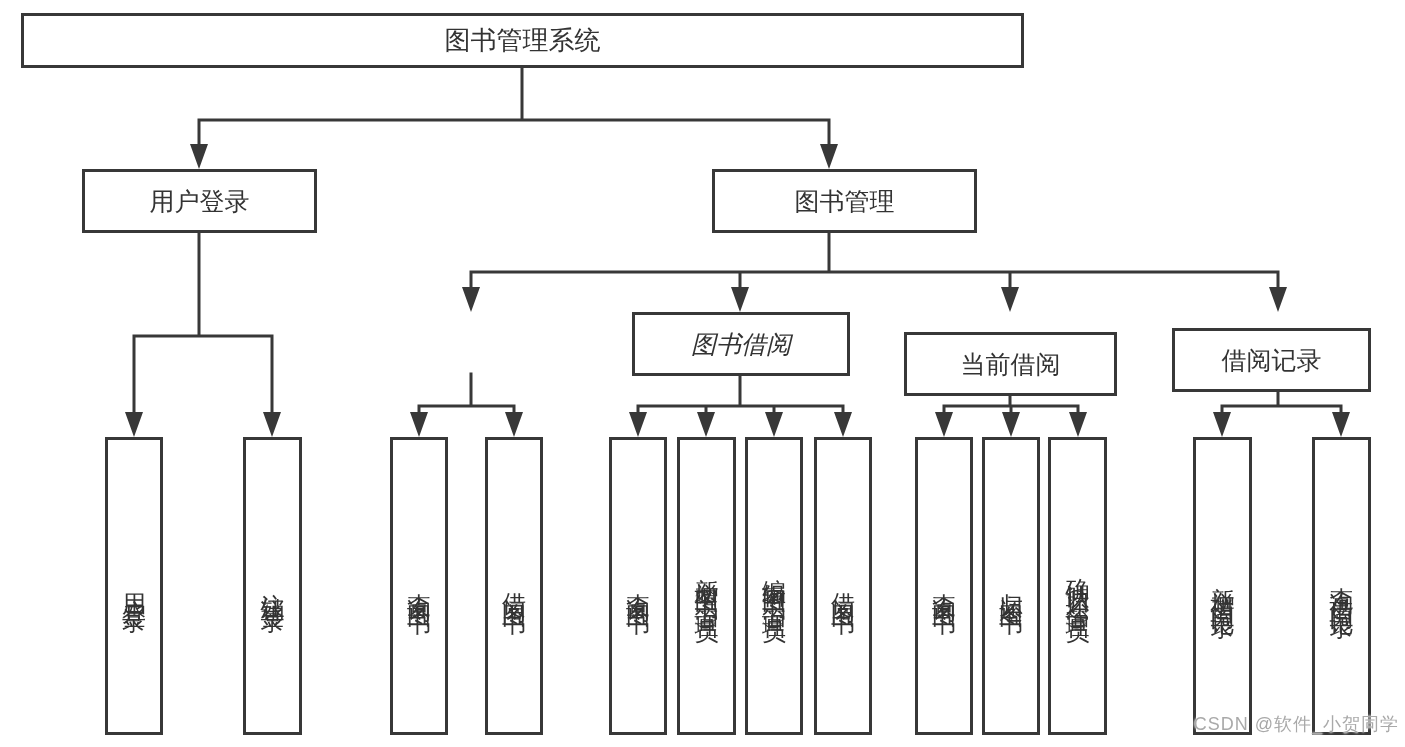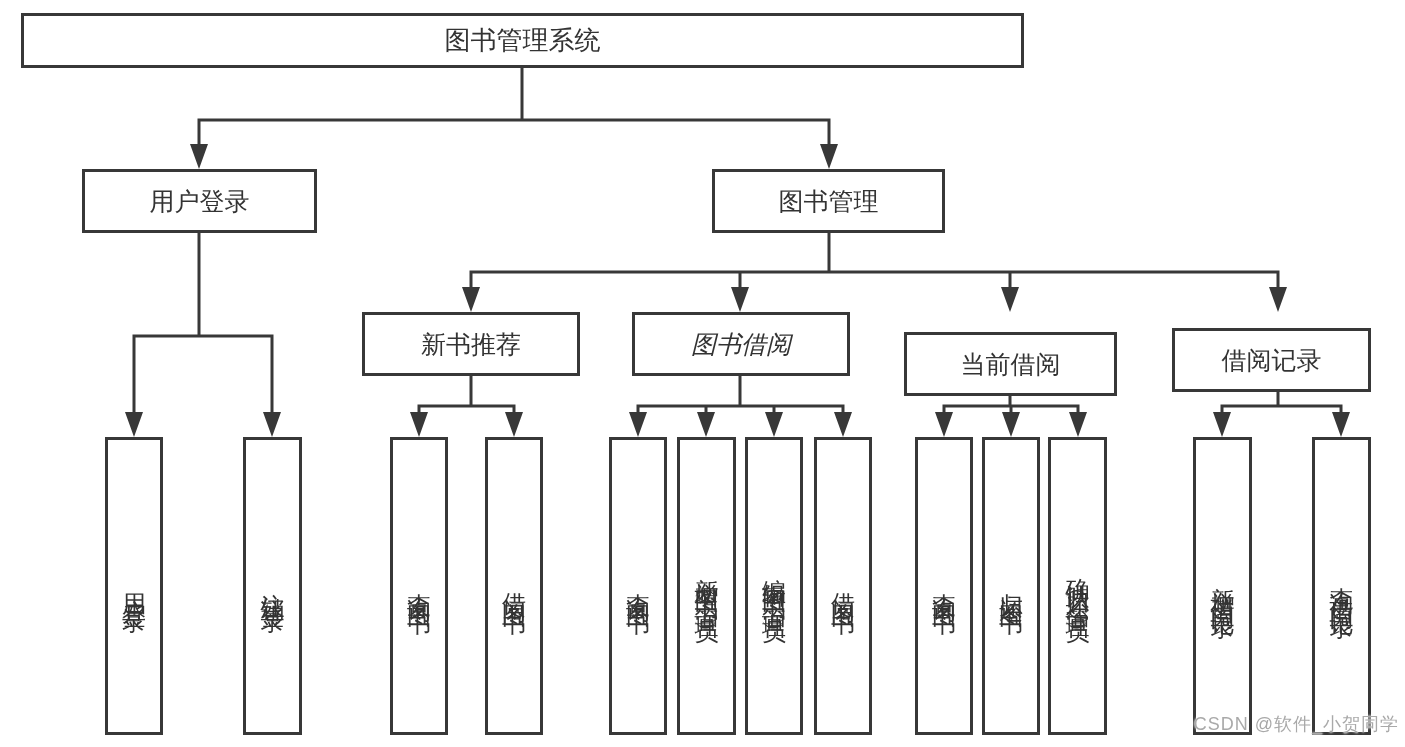--- a/index.html
+++ b/index.html
@@ -128,27 +128,24 @@
     </g>
   </svg>
 
   <div class="node root" style="left:21px; top:13px; width:1003px; height:55px;">
     <span>图书管理系统</span>
   </div>
 
   <div class="node branch" style="left:82px; top:169px; width:235px; height:64px;">
     <span>用户登录</span>
   </div>
-  <div class="node branch" style="left:712px; top:169px; width:233px; height:64px;">
+  <div class="node branch" style="left:712px; top:169px; width:265px; height:64px;">
     <span>图书管理</span>
   </div>
 
-  <div class="node branch" style="left:362px; top:312px; width:218px; height:64px;">
-    <span>新书推荐</span>
-  </div>
   <div class="node branch" style="left:632px; top:312px; width:218px; height:64px;font-style:italic;">
     <span>图书借阅</span>
   </div>
   <div class="node branch" style="left:904px; top:320px; width:213px; height:64px;margin-top:12px;">
     <span>当前借阅</span>
   </div>
   <div class="node branch" style="left:1172px; top:328px; width:199px; height:64px;">
     <span>借阅记录</span>
   </div>
 

